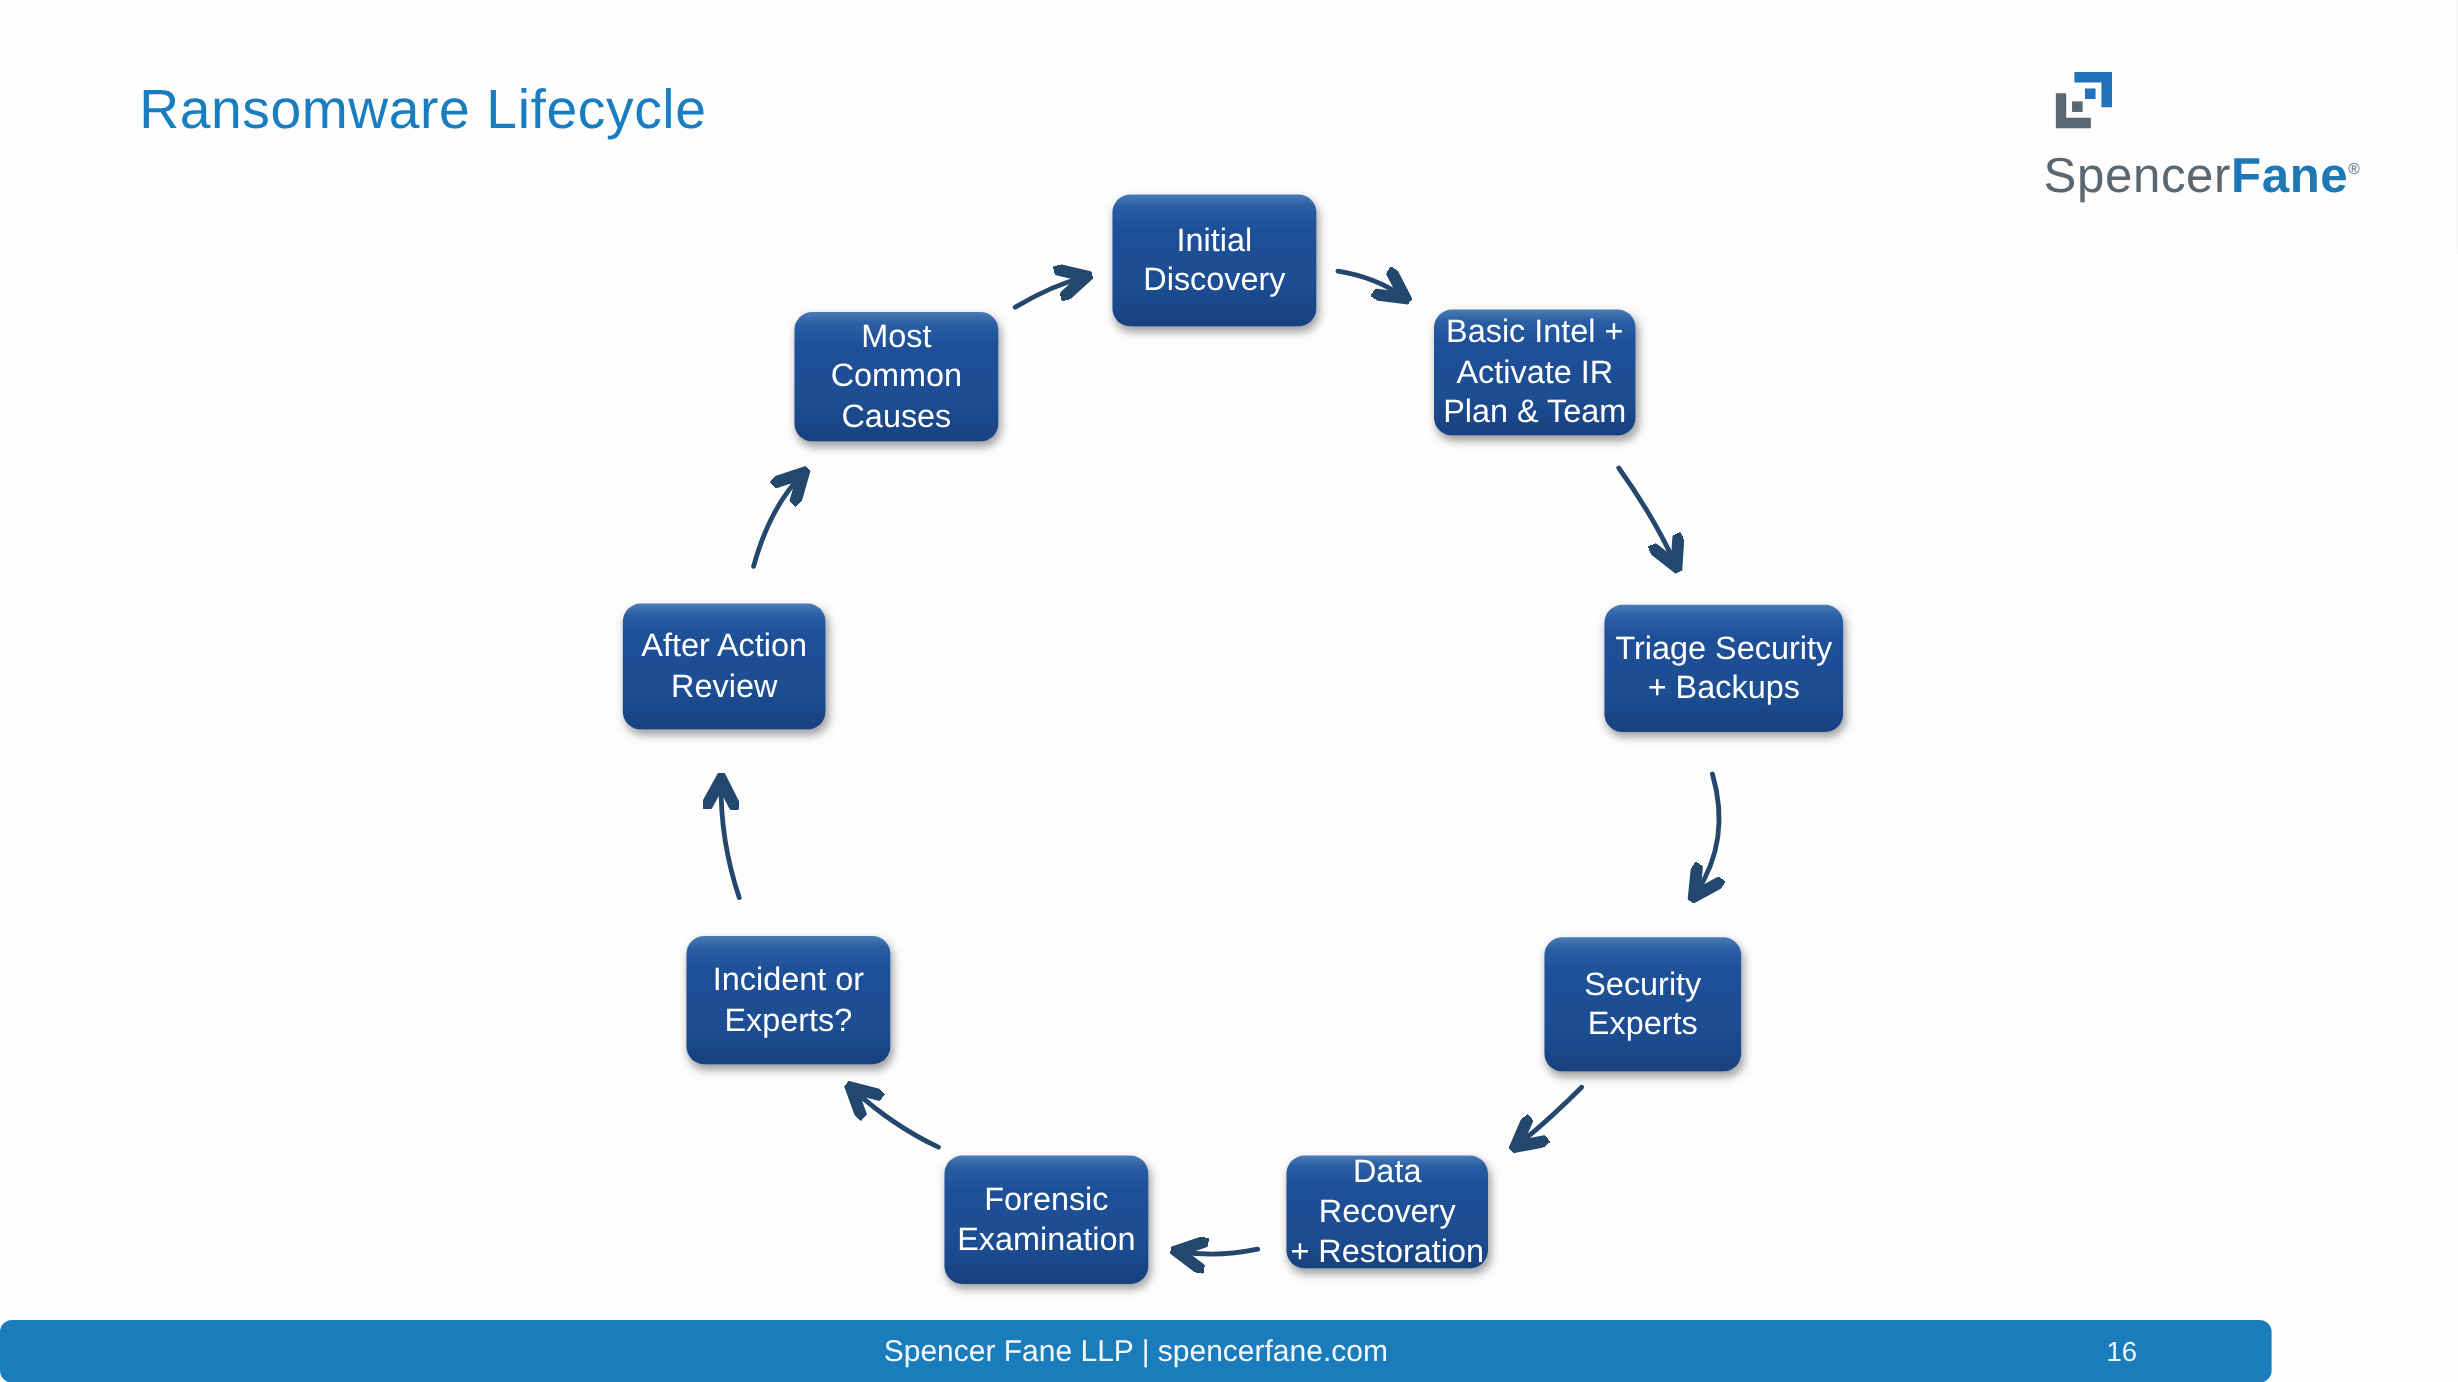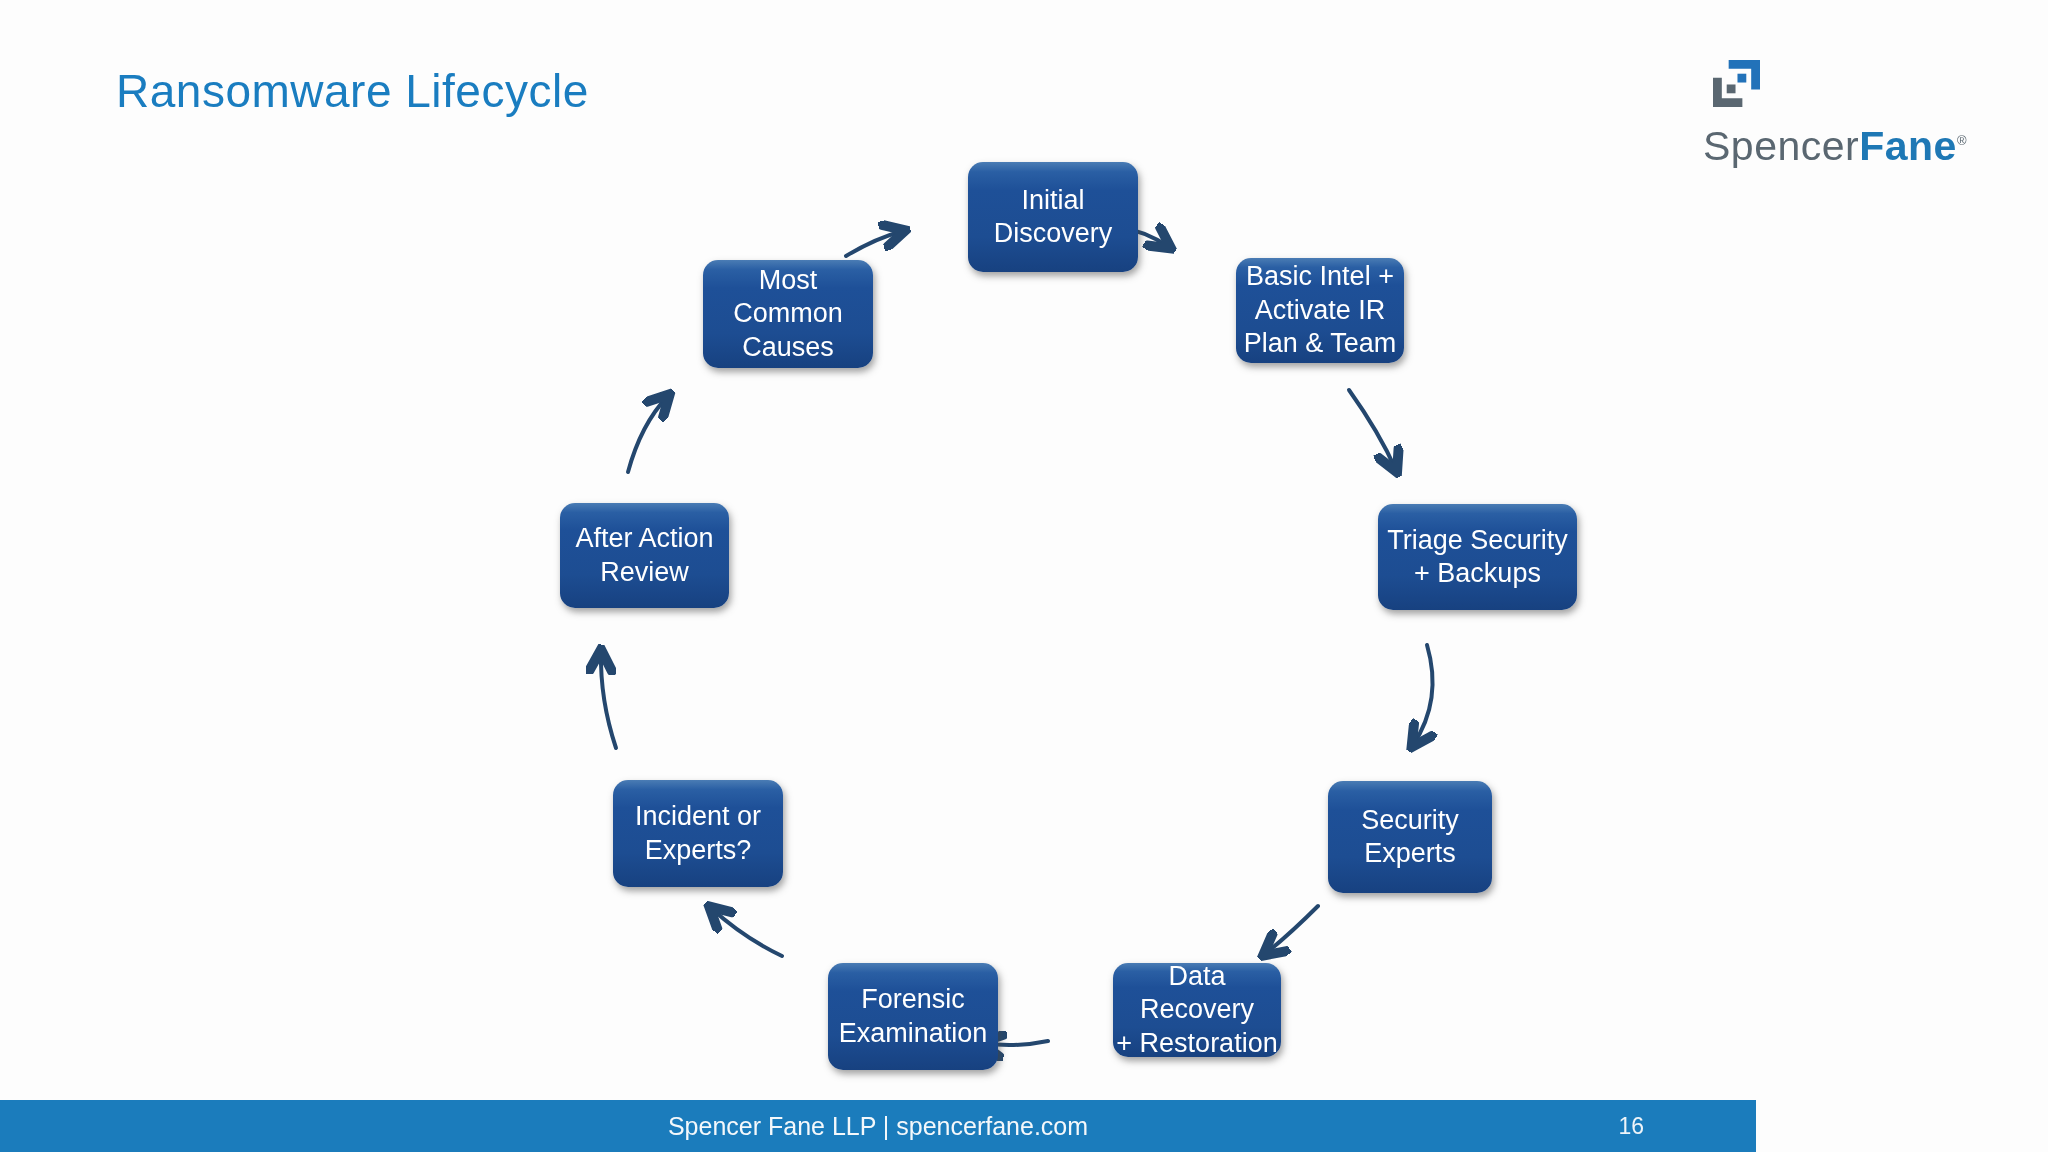--- a/index.html
+++ b/index.html
@@ -40,32 +40,32 @@
     position:absolute;
     background:linear-gradient(180deg,#4a7cb4 0%, #2a5fa4 9%, #1e5098 26%, #1d4d92 68%, #174180 100%);
     border-radius:15px;
     color:#ffffff;
     display:flex; align-items:center; justify-content:center;
     text-align:center;
     font-size:27px;
     line-height:1.24;
     white-space:pre-line;
     box-shadow:2px 4px 7px rgba(70,70,70,0.5);
-    margin-left:41px;
   }
 
   .arrows { position:absolute; left:0; top:0; }
   .arrows path { stroke:#24476e; stroke-width:4; fill:none; stroke-linecap:round; }
 
   
   .footer-bar {
     position:absolute;
     left:0; bottom:0;
-    width:1756px; height:52px;
+    width:1893px; height:52px;
     background:#1b7cbc;
+    border-radius:10px;
   }
   .footer-text {
     width:100%;
     text-align:center;
     line-height:52px;
     color:#f4f8fb;
     font-size:25px;
   }
   .page-number {
     position:absolute;

